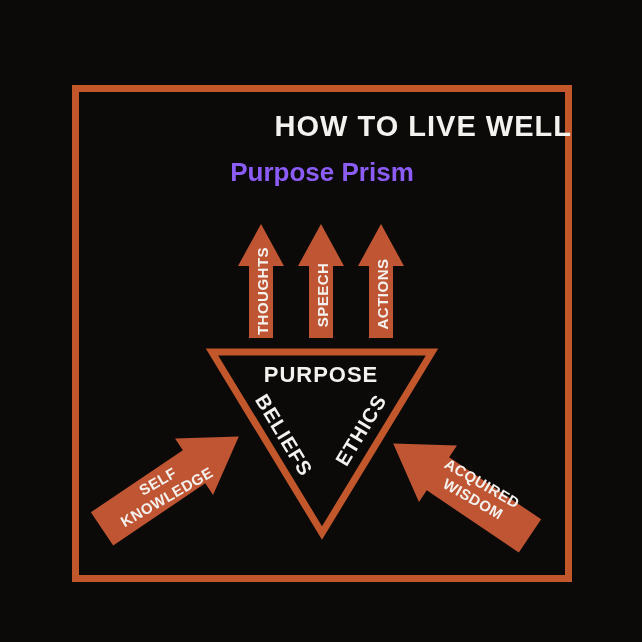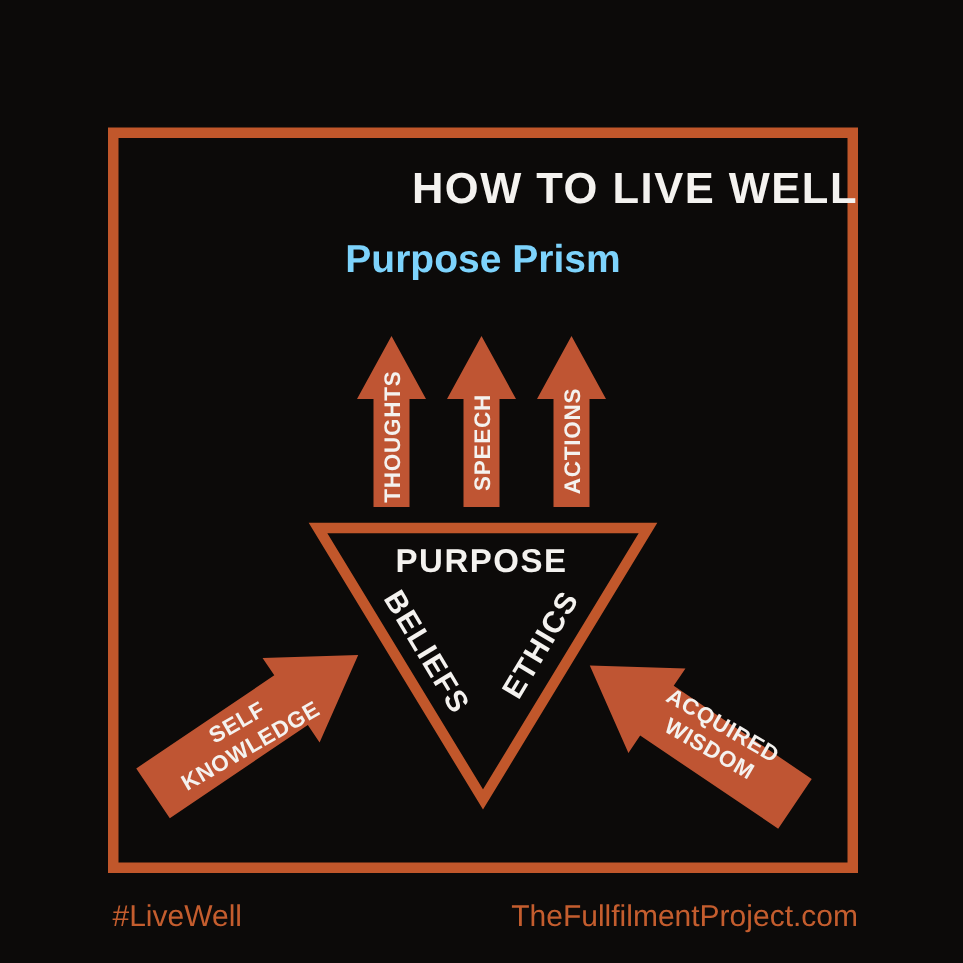--- a/index.html
+++ b/index.html
@@ -34,21 +34,21 @@
     text-align: right;
     color: #F4F2EF;
     font-size: 29px;
     font-weight: bold;
     letter-spacing: 1px;
   }
   .board-subheading {
     position: absolute;
     top: 157px; left: 72px; width: 500px;
     text-align: center;
-    color: #7dd3fc;
+    color: #8b5cf6;
     font-size: 26px;
     font-weight: bold;
   }
   svg.diagram {
     position: absolute;
     left: 0; top: 0;
     width: 642px; height: 642px;
   }
   svg .shape { fill: #BF5533; }
   svg .triangle { fill: none; stroke: #C1572B; stroke-width: 7; }
@@ -105,18 +105,14 @@
       <text class="arrow-dlabel" x="0" y="11" text-anchor="middle">KNOWLEDGE</text>
     </g>
 
     <polygon class="shape" transform="rotate(34 462 490)" points="379,490 433,456 433,470 544,470 544,510 433,510 433,524"></polygon>
     <g transform="translate(476,494) rotate(30)">
       <text class="arrow-dlabel" x="0" y="-7" text-anchor="middle">ACQUIRED</text>
       <text class="arrow-dlabel" x="0" y="11" text-anchor="middle">WISDOM</text>
     </g>
   </svg>
 
-  <div class="footer">
-    <span>#LiveWell</span>
-    <span>TheFullfilmentProject.com</span>
-  </div>
 
 </div>
 
 </body></html>

